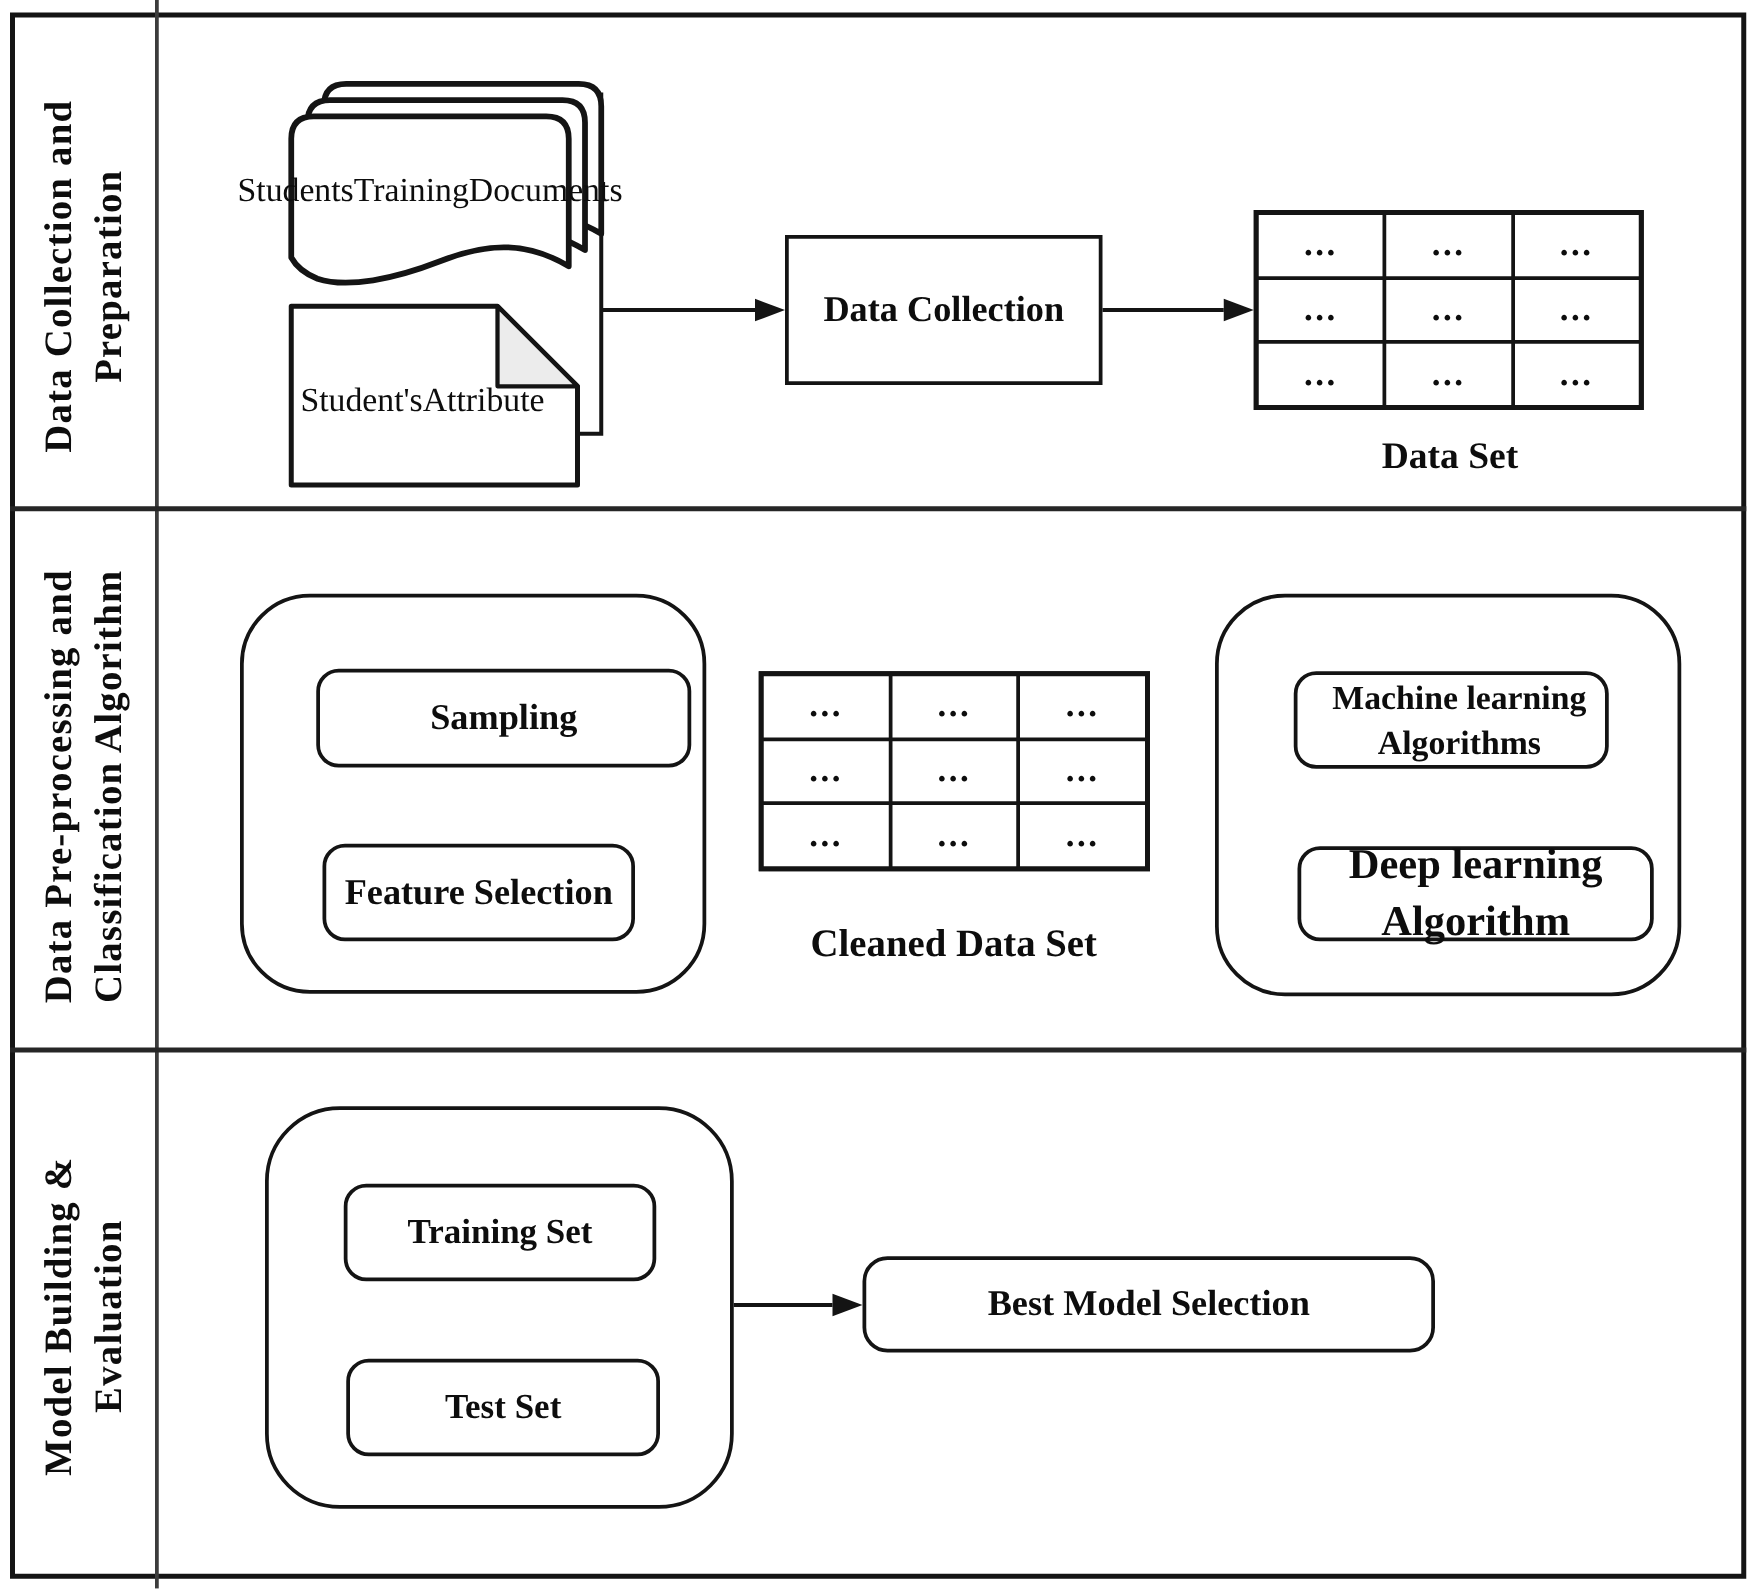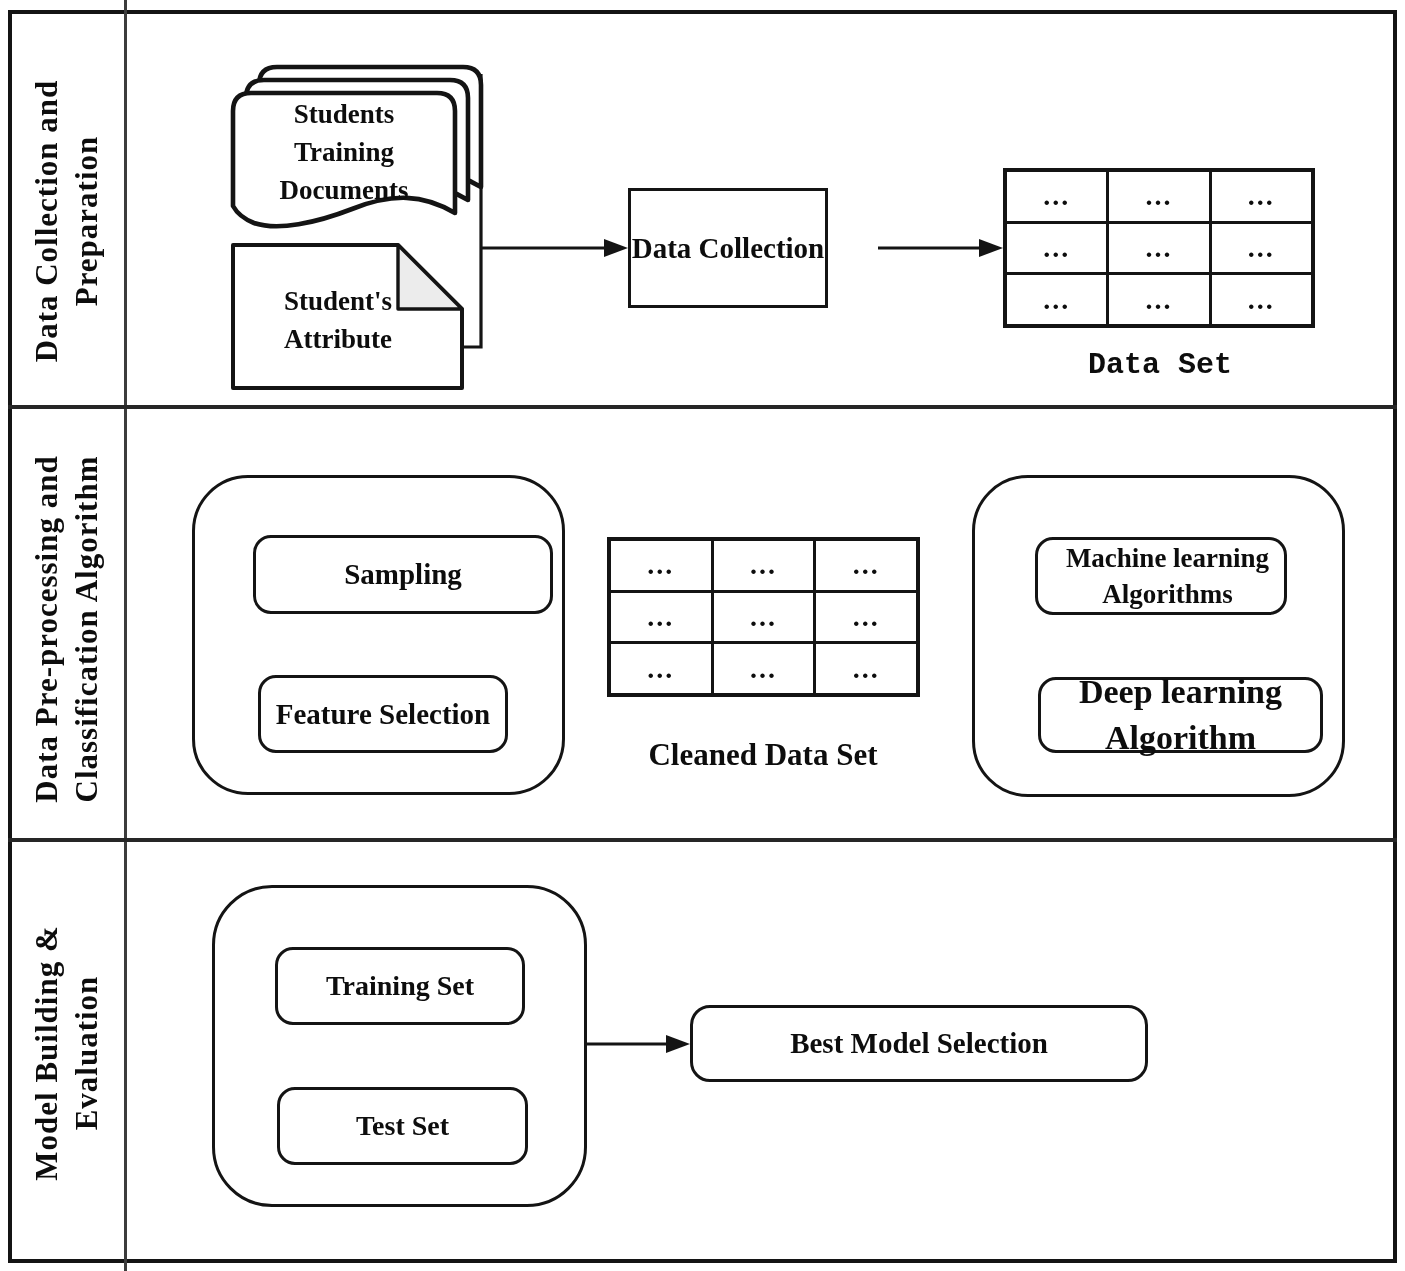--- a/index.html
+++ b/index.html
@@ -15,22 +15,22 @@
 
   .rowlabel{
     position:absolute;font-weight:700;font-size:31px;line-height:1.3;letter-spacing:1px;
     text-align:center;white-space:nowrap;color:#0d0d0d;
     transform:translate(-50%,-50%) rotate(-90deg);
   }
 
   .svg-layer{position:absolute;left:0;top:0;width:1405px;height:1271px;}
 
   .shape-text{
-    position:absolute;display:flex;flex-direction:column;align-items:center;justify-content:center;
-    font-weight:700;font-size:27px;line-height:1.42;text-align:center;color:#0d0d0d;
+    position:absolute;display:flex;flex-direction:row;align-items:center;justify-content:center;
+    font-weight:400;font-size:27px;line-height:1.42;text-align:center;color:#0d0d0d;
   }
 
   .box{
     position:absolute;background:#fff;border:3.5px solid #141414;
     display:flex;flex-direction:column;align-items:center;justify-content:center;
     font-weight:700;text-align:center;color:#0d0d0d;box-sizing:border-box;
   }
   .rounded{border-radius:18px;border-width:3px;}
   .container{
     position:absolute;background:#fff;border:3px solid #141414;border-radius:56px;box-sizing:border-box;
@@ -104,36 +104,36 @@
   <div class="shape-text" style="left:233px;top:96px;width:222px;height:112px;">
     <div>Students</div>
     <div>Training</div>
     <div>Documents</div>
   </div>
   <div class="shape-text" style="left:233px;top:274px;width:210px;height:92px;">
     <div>Student's</div>
     <div>Attribute</div>
   </div>
 
-  <div class="box" style="left:628px;top:188px;width:200px;height:120px;font-size:29px;">
+  <div class="box" style="left:628px;top:188px;width:254px;height:120px;font-size:29px;">
     <div>Data Collection</div>
   </div>
 
   <div class="tbl" style="left:1003px;top:168px;width:312px;height:160px;">
     <div class="cell">...</div>
     <div class="cell">...</div>
     <div class="cell">...</div>
     <div class="cell">...</div>
     <div class="cell">...</div>
     <div class="cell">...</div>
     <div class="cell">...</div>
     <div class="cell">...</div>
     <div class="cell">...</div>
   </div>
-  <div class="tbl-label" style="left:1160px;top:348px;font-size:30px;font-family:Liberation Mono, monospace;">Data Set</div>
+  <div class="tbl-label" style="left:1160px;top:348px;font-size:30px;">Data Set</div>
 
   <div class="container" style="left:192px;top:475px;width:373px;height:320px;"></div>
   <div class="box rounded" style="left:253px;top:535px;width:300px;height:79px;font-size:29px;">
     <div>Sampling</div>
   </div>
   <div class="box rounded" style="left:258px;top:675px;width:250px;height:78px;font-size:29px;">
     <div>Feature Selection</div>
   </div>
 
   <div class="tbl" style="left:607px;top:537px;width:313px;height:160px;">

